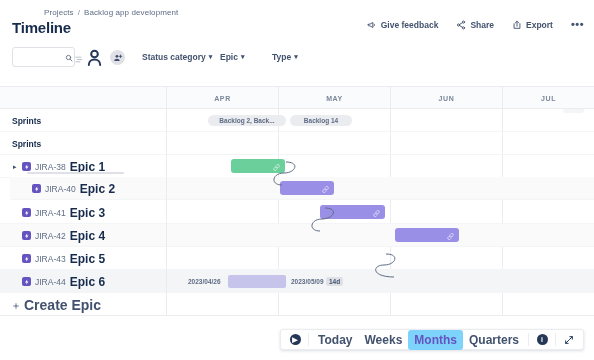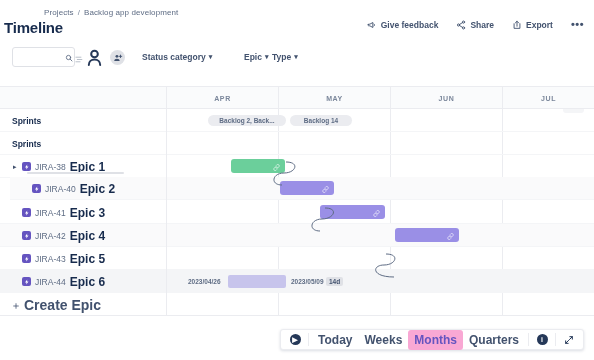--- a/index.html
+++ b/index.html
@@ -16,21 +16,21 @@
   
   .breadcrumb {
     position:absolute; left:12px; top:8px;
     font-size:8px; color:#5E6C84; letter-spacing:.1px;
     display:flex; align-items:center; gap:4px;padding-left:32px;
   }
   .breadcrumb .crumb-link { color:#5E6C84; text-decoration:none; }
   .breadcrumb .sep { color:#7A869A; }
 
   .page-title {
-    position:absolute; left:4px; top:19px;
+    position:absolute; left:12px; top:19px;
     font-size:15px; font-weight:bold; color:#172B4D; letter-spacing:-.2px;
   }
 
   
   .header-actions {
     position:absolute; right:10px; top:19px;
     display:flex; align-items:center; gap:18px;
     font-size:8.5px; color:#42526E; font-weight:bold;
   }
   .hdr-btn { display:flex; align-items:center; gap:4px; cursor:pointer; white-space:nowrap; }
@@ -60,21 +60,21 @@
     display:flex; align-items:center; justify-content:center; cursor:pointer;
   }
 
   .filter-dd {
     position:absolute; top:8px;
     font-size:8.5px; color:#42526E; font-weight:bold;
     display:flex; align-items:center; gap:3px; cursor:pointer;
   }
   .filter-dd .caret { font-size:7px; color:#42526E; }
   .dd-status { left:142px; }
-  .dd-epic   { left:244px; }
+  .dd-epic   { left:220px; }
   .dd-type   { left:272px; }
 
   .settings-btn {
     position:absolute; right:10px; top:48px;
     width:21px; height:21px; border-radius:3px; background:#F4F5F7;
     display:flex; align-items:center; justify-content:center; cursor:pointer;
   }
 
   
   .tl {
@@ -174,21 +174,21 @@
     background:#fff; border:1px solid #EBECF0; border-radius:3px;
     box-shadow:0 1px 3px rgba(9,30,66,.15);
     display:flex; align-items:center; padding:0 4px; gap:0;
   }
   .bb-icon { width:20px; display:flex; align-items:center; justify-content:center; cursor:pointer; }
   .bb-sep { width:1px; height:13px; background:#EBECF0; margin:0 3px; }
   .bb-btn {
     font-size:12px; font-weight:bold; color:#42526E; padding:3px 6px;
     border-radius:3px; cursor:pointer; white-space:nowrap;
   }
-  .bb-btn.active { background:#f9a8d4; color:#6554C0; }
+  .bb-btn.active { background:#7dd3fc; color:#6554C0; }
   .dot-icon {
     width:11px; height:11px; border-radius:50%; background:#253858;
     display:flex; align-items:center; justify-content:center;
     color:#fff; font-size:7px; font-weight:bold;
   }
 </style>
 </head>
 <body>
 
 <div class="app">

